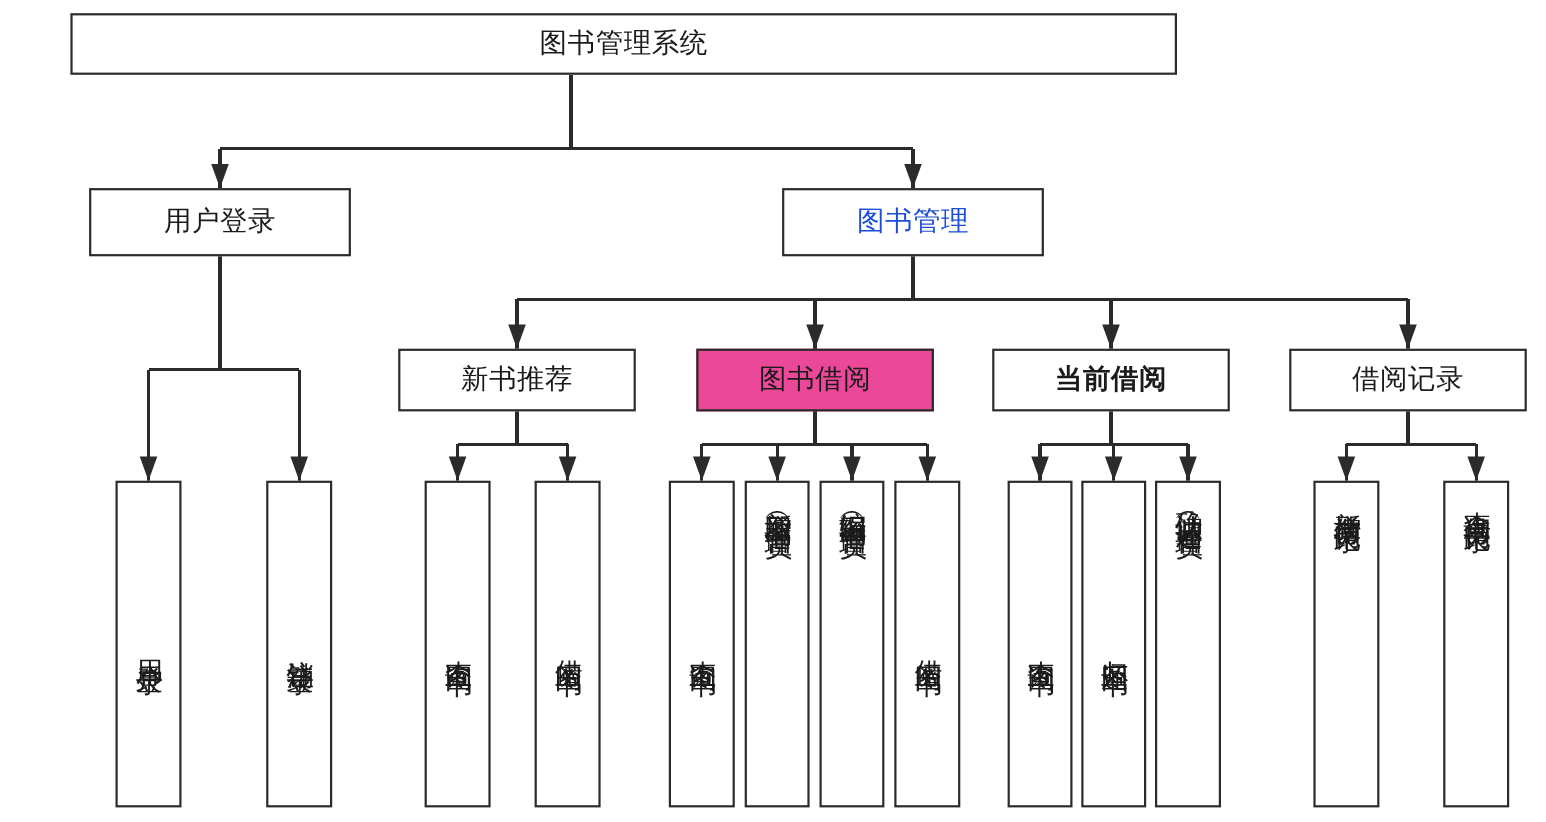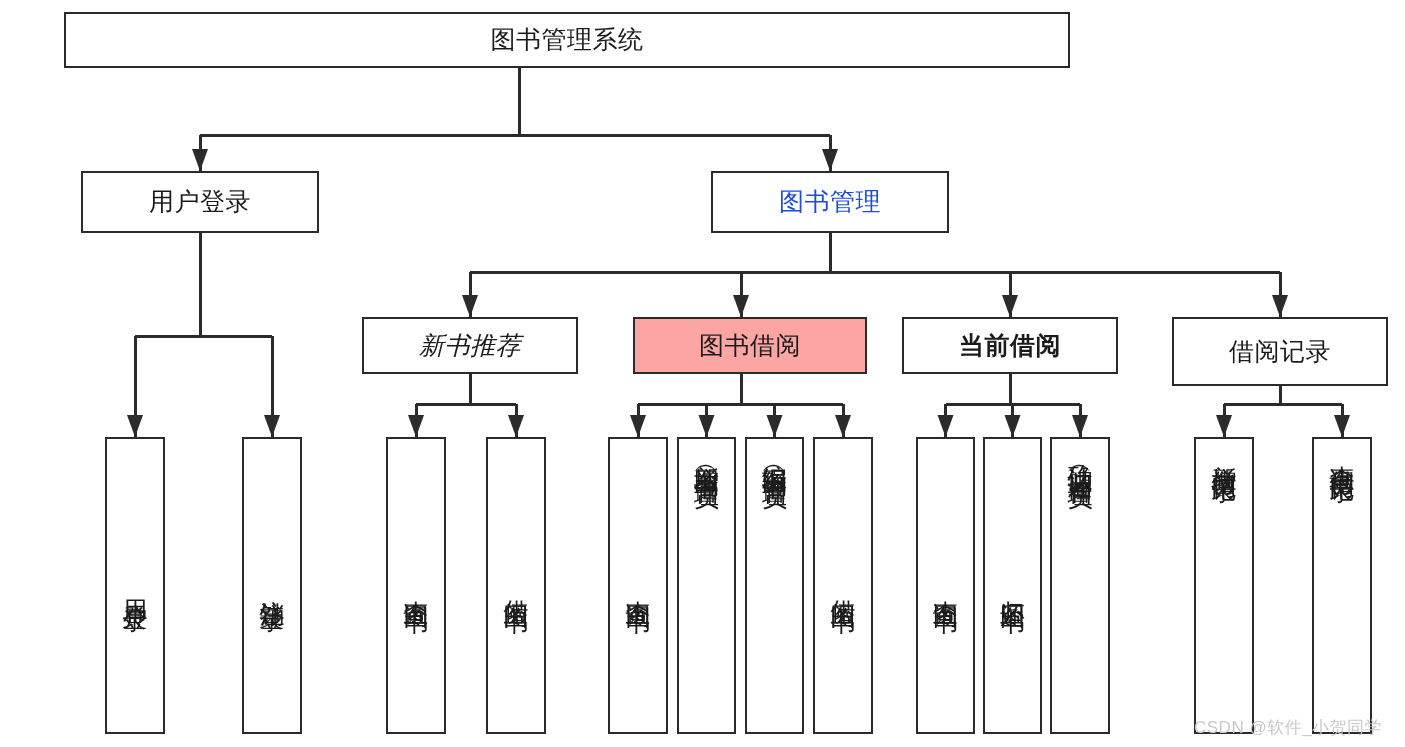--- a/index.html
+++ b/index.html
@@ -131,29 +131,29 @@
       <div class="node-box node-horizontal" style="left: 16px; top: 12px; width: 1006px; height: 56px; border-color: rgb(43, 43, 43); background: rgb(255, 255, 255); margin-left: 48px;">
         <span class="node-label" style="color: rgb(27, 27, 27);">图书管理系统</span>
       </div>
       <div class="node-box node-horizontal" style="left: 81px; top: 171px; width: 238px; height: 62px; border-color: rgb(43, 43, 43); background: rgb(255, 255, 255);">
         <span class="node-label" style="color: rgb(27, 27, 27);">用户登录</span>
       </div>
       <div class="node-box node-horizontal" style="left: 711px; top: 171px; width: 238px; height: 62px; border-color: rgb(43, 43, 43); background: rgb(255, 255, 255);">
         <span class="node-label" style="color: #1d4ed8;">图书管理</span>
       </div>
       <div class="node-box node-horizontal" style="left: 362px; top: 317px; width: 216px; height: 57px; border-color: rgb(43, 43, 43); background: rgb(255, 255, 255);">
-        <span class="node-label" style="color: rgb(27, 27, 27); font-style: italic;">新书推荐</span>
+        <span class="node-label" style="color: rgb(27, 27, 27);">新书推荐</span>
       </div>
-      <div class="node-box node-horizontal" style="left: 633px; top: 317px; width: 234px; height: 57px; border-color: rgb(43, 43, 43); background: #fca5a5; align-items: center;">
+      <div class="node-box node-horizontal" style="left: 633px; top: 317px; width: 216px; height: 57px; border-color: rgb(43, 43, 43); background: #ec4899; align-items: center;">
         <span class="node-label" style="color: rgb(27, 27, 27);">图书借阅</span>
       </div>
       <div class="node-box node-horizontal" style="left: 902px; top: 317px; width: 216px; height: 57px; border-color: rgb(43, 43, 43); background: rgb(255, 255, 255);">
         <span class="node-label" style="color: rgb(27, 27, 27); font-weight: bold;">当前借阅</span>
       </div>
-      <div class="node-box node-horizontal" style="left: 1172px; top: 317px; width: 216px; height: 69px; border-color: rgb(43, 43, 43); background: rgb(255, 255, 255);">
+      <div class="node-box node-horizontal" style="left: 1172px; top: 317px; width: 216px; height: 57px; border-color: rgb(43, 43, 43); background: rgb(255, 255, 255);">
         <span class="node-label" style="color: rgb(27, 27, 27);">借阅记录</span>
       </div>
       <div class="node-box node-vertical center-text" style="left: 105px; top: 437px; width: 60px; height: 297px; border-color: rgb(43, 43, 43); background: rgb(255, 255, 255);">
         <span class="node-label" style="color: rgb(27, 27, 27);">用户登录</span>
       </div>
       <div class="node-box node-vertical center-text" style="left: 242px; top: 437px; width: 60px; height: 297px; border-color: rgb(43, 43, 43); background: rgb(255, 255, 255);">
         <span class="node-label" style="color: rgb(27, 27, 27);">注销登录</span>
       </div>
       <div class="node-box node-vertical center-text" style="left: 386px; top: 437px; width: 60px; height: 297px; border-color: rgb(43, 43, 43); background: rgb(255, 255, 255);">
         <span class="node-label" style="color: rgb(27, 27, 27);">查询图书</span>
@@ -182,14 +182,13 @@
       <div class="node-box node-vertical" style="left: 1050px; top: 437px; width: 60px; height: 297px; border-color: rgb(43, 43, 43); background: rgb(255, 255, 255);">
         <span class="node-label" style="color: rgb(27, 27, 27);">确认归还（管理员）</span>
       </div>
       <div class="node-box node-vertical" style="left: 1194px; top: 437px; width: 60px; height: 297px; border-color: rgb(43, 43, 43); background: rgb(255, 255, 255);">
         <span class="node-label" style="color: rgb(27, 27, 27);">新增借阅记录</span>
       </div>
       <div class="node-box node-vertical" style="left: 1312px; top: 437px; width: 60px; height: 297px; border-color: rgb(43, 43, 43); background: rgb(255, 255, 255);">
         <span class="node-label" style="color: rgb(27, 27, 27);">查询借阅记录</span>
       </div>
     </div>
-  <div id="watermark" style="left: 1194px; top: 716px; color: rgb(201, 201, 201);">CSDN @软件_小贺同学</div>
 </div>
 
 </body></html>

